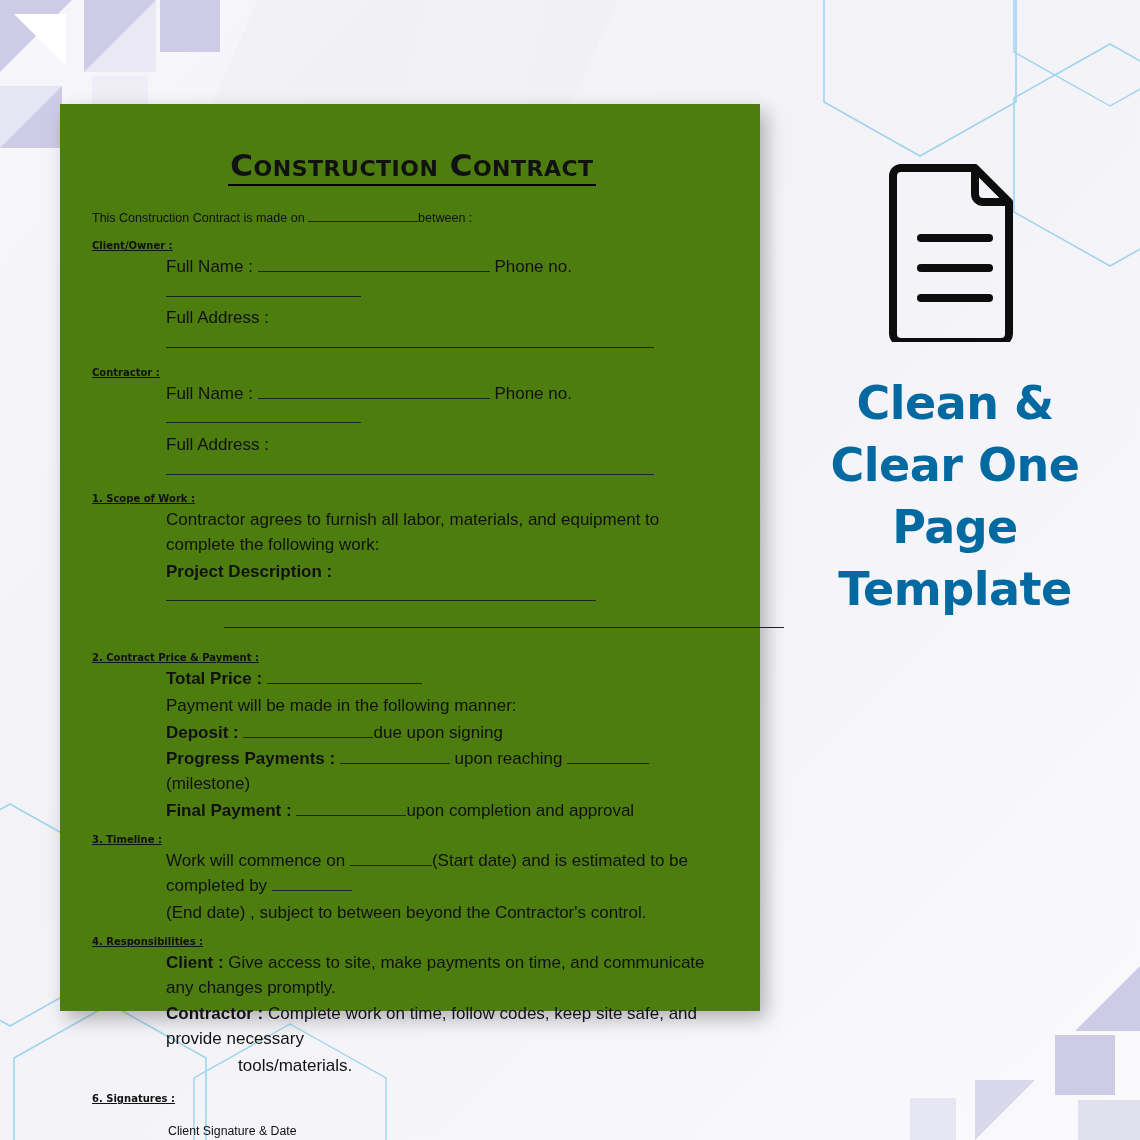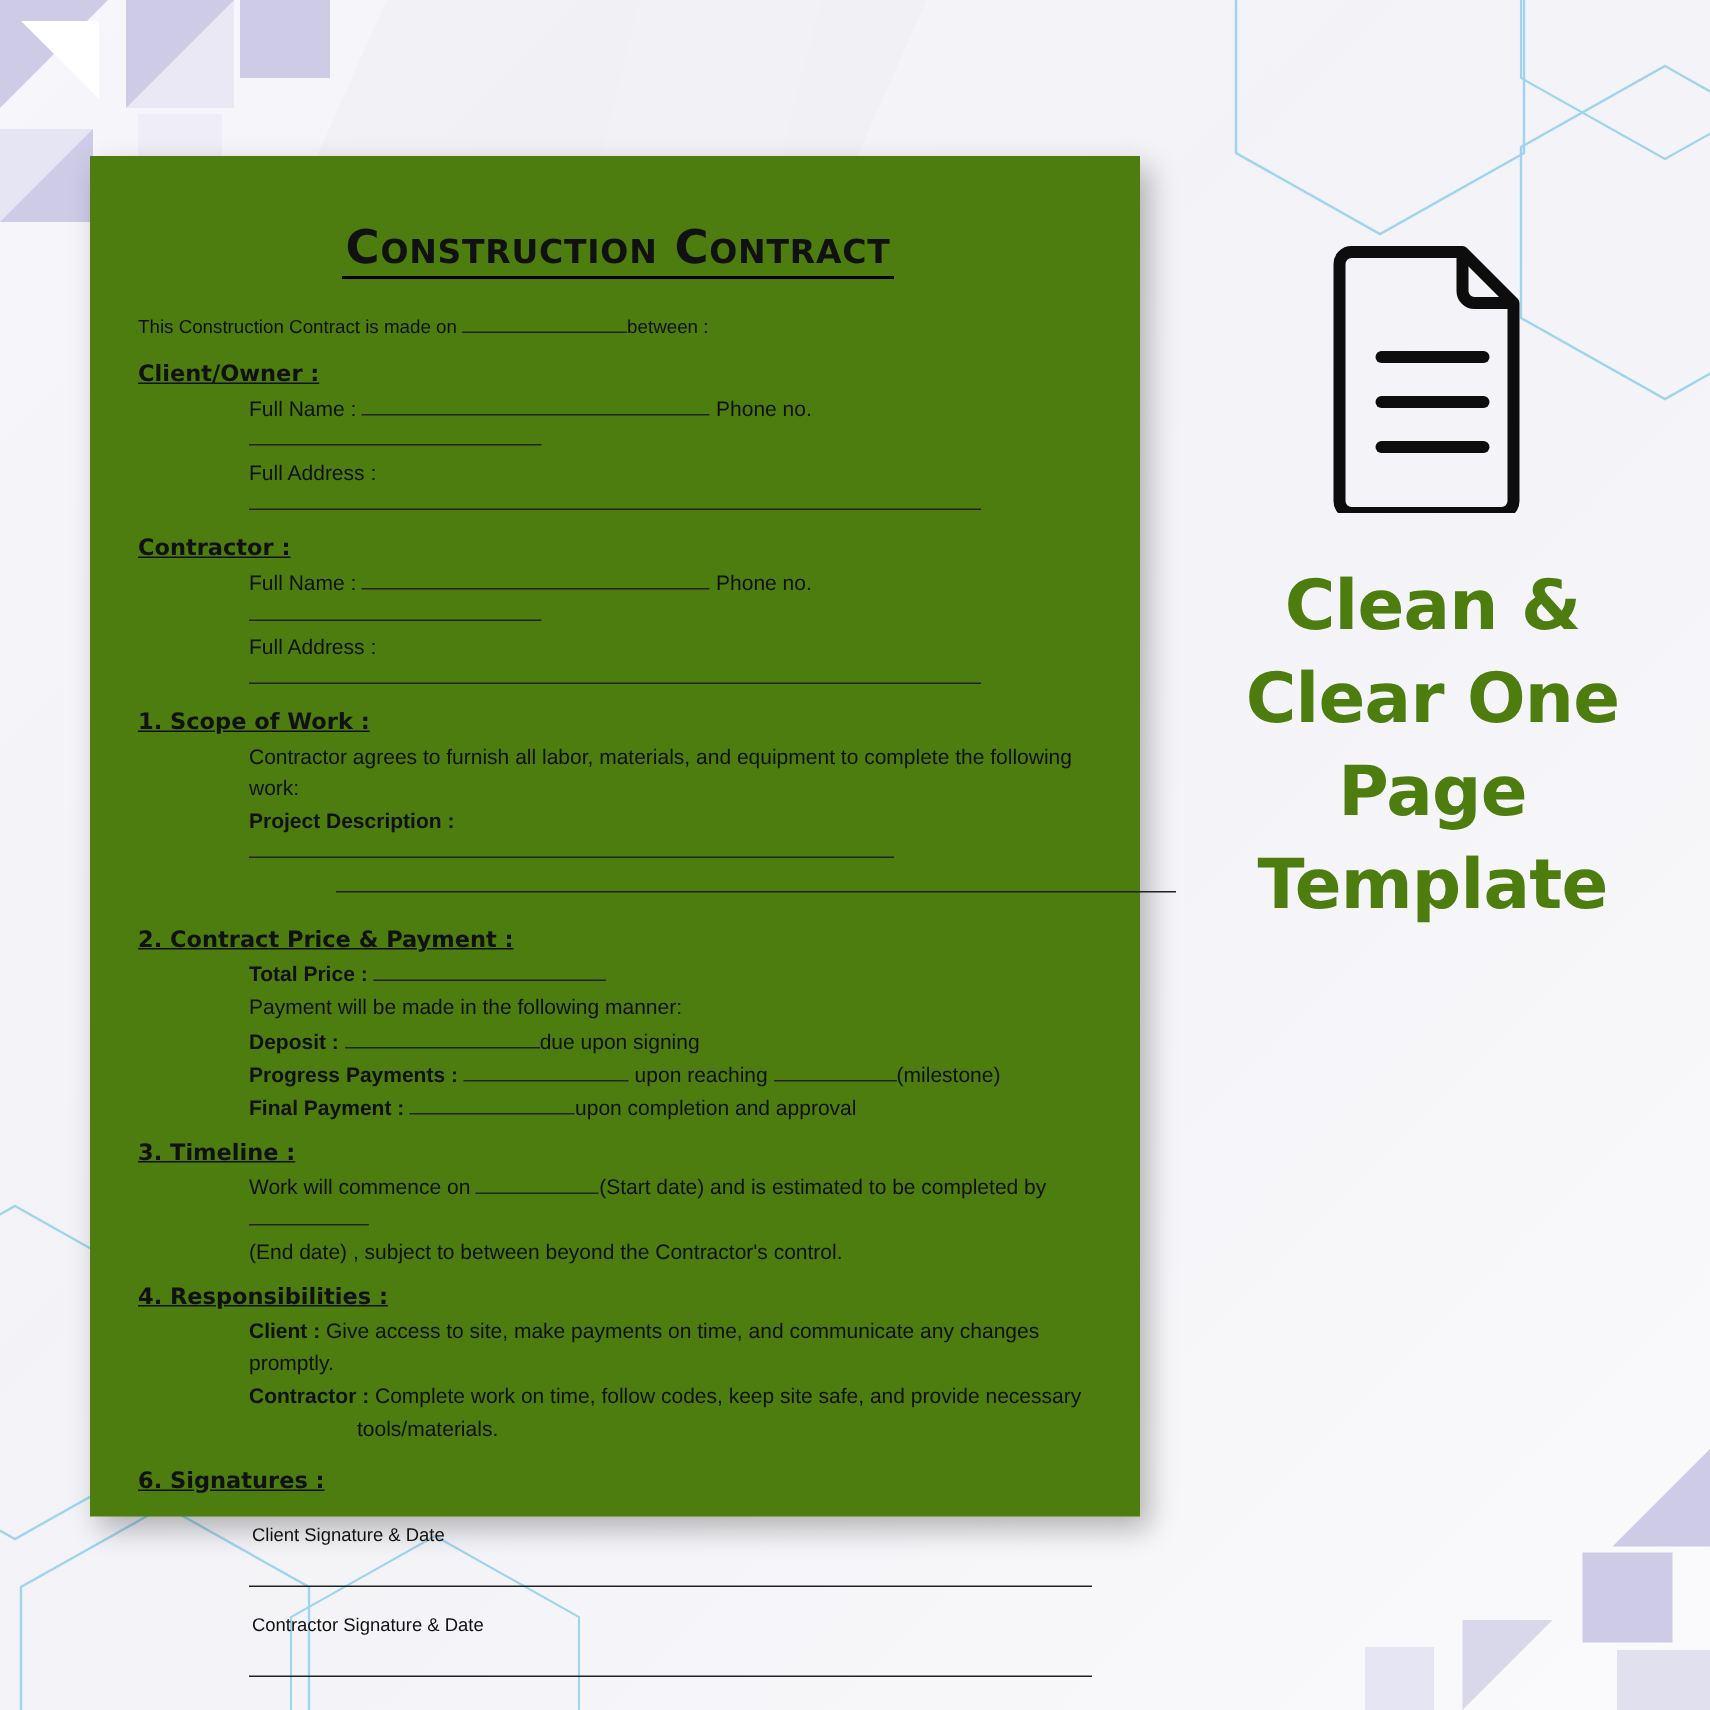--- a/index.html
+++ b/index.html
@@ -68,27 +68,27 @@
   .title-wrap { text-align: center; margin: 24px 0 22px 0; }
 
   .intro {
     font-size: 12.5px;
     margin: 0 0 6px 0;
     color: #111;
   }
   .sec-head {
     font-family: "DejaVu Sans", sans-serif;
     font-weight: bold;
-    font-size: 15px;
+    font-size: 10px;
     text-decoration: underline;
     margin: 9px 0 2px 0;
     display: inline-block;
   }
   .row {
-    font-size: 14px;
+    font-size: 17px;
     margin: 2px 0 2px 0;
     padding-left: 74px;
     line-height: 1.45;
   }
   .b { font-weight: bold; }
   .fill {
     display: inline-block;
     border-bottom: 1px solid #222;
     vertical-align: baseline;
     height: 13px;
@@ -112,21 +112,21 @@
     top: 160px;
     width: 330px;
     text-align: center;
   }
   .doc-icon { margin: 0 auto 30px auto; width: 136px; height: 182px; }
   .promo-text {
     font-family: "DejaVu Sans", sans-serif;
     font-weight: bold;
     font-size: 46px;
     line-height: 1.35;
-    color: #4d7c0f;
+    color: #0369a1;
     letter-spacing: -0.5px;
   }
 </style>
 </head>
 <body>
 
 <div class="bg">
 
   <div class="tri" style="left:0px;top:0px;border-left:72px solid #cdcbe6;border-bottom:72px solid transparent;"></div>
   <div class="tri" style="left:14px;top:14px;border-right:52px solid #ffffff;border-bottom:52px solid transparent;"></div>

